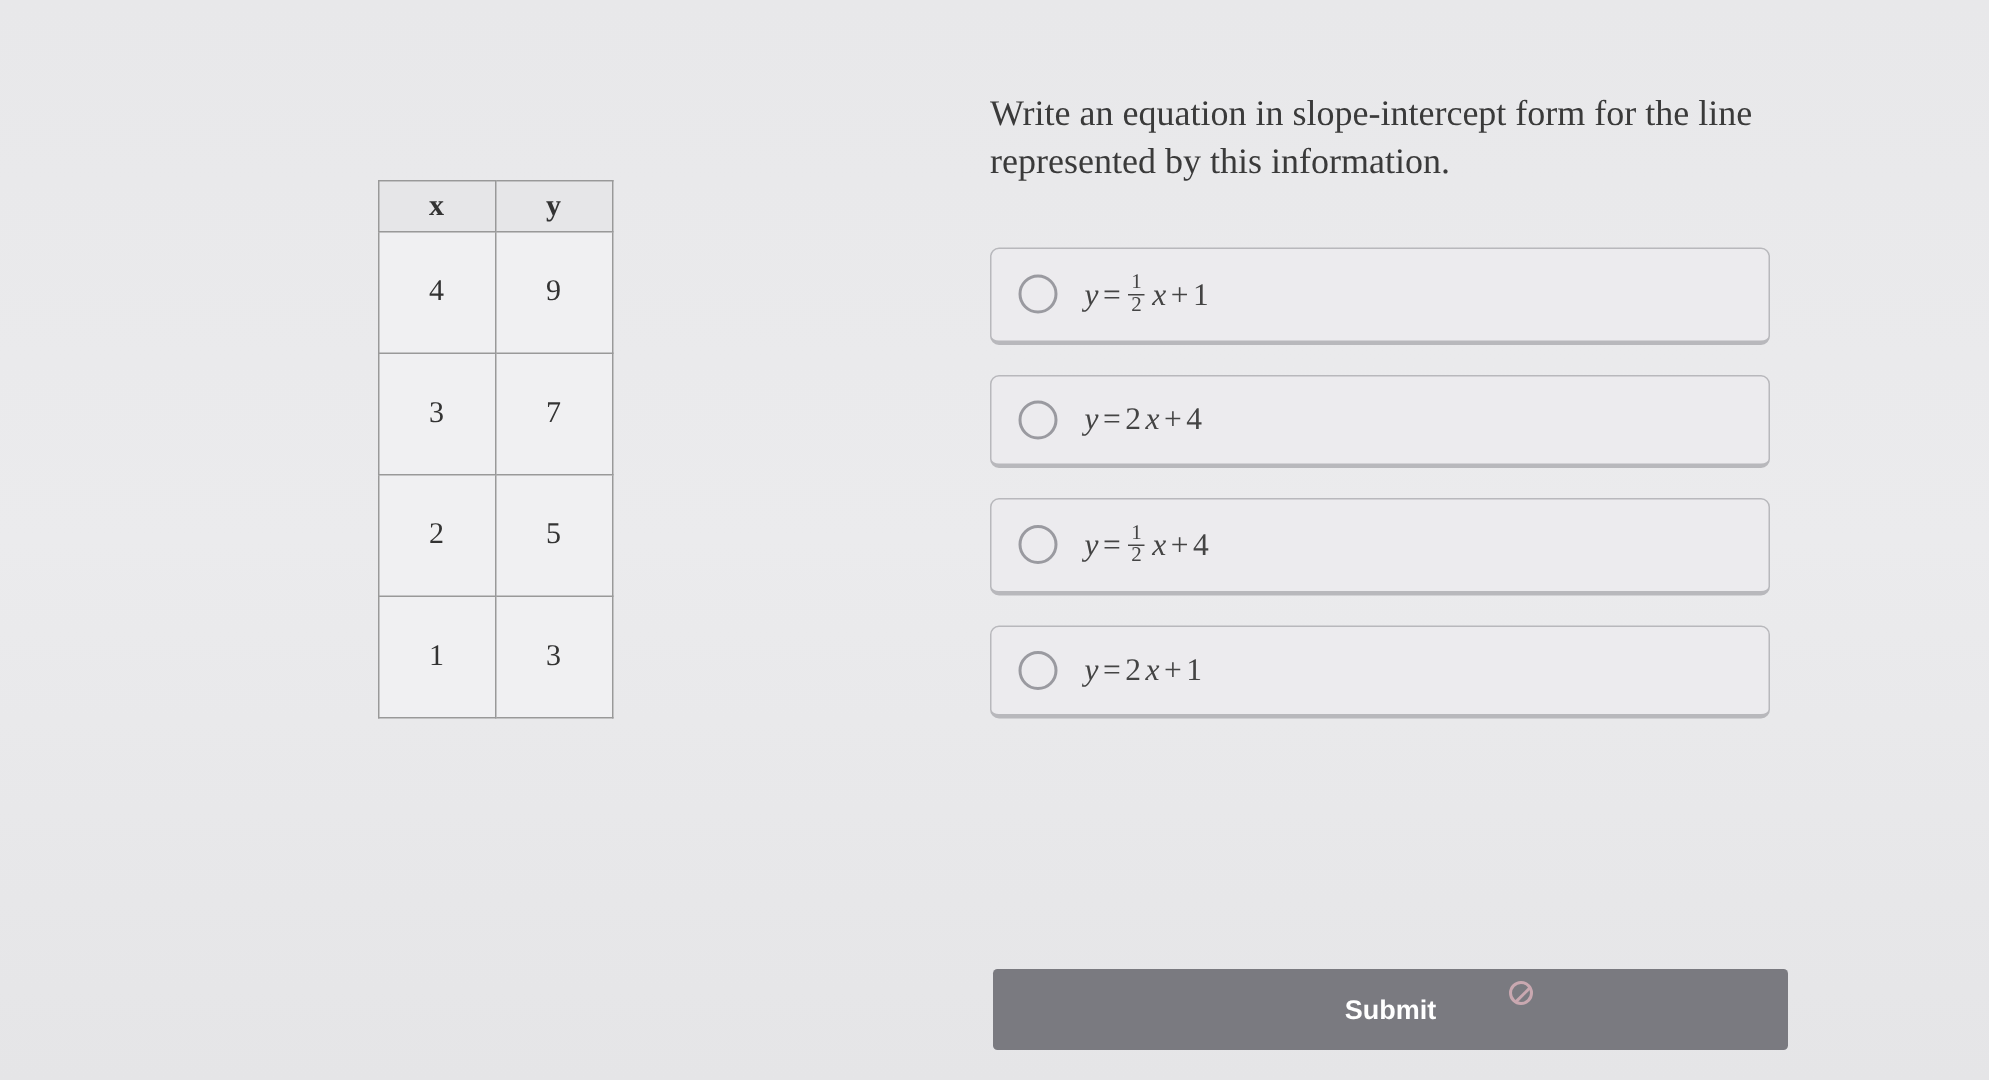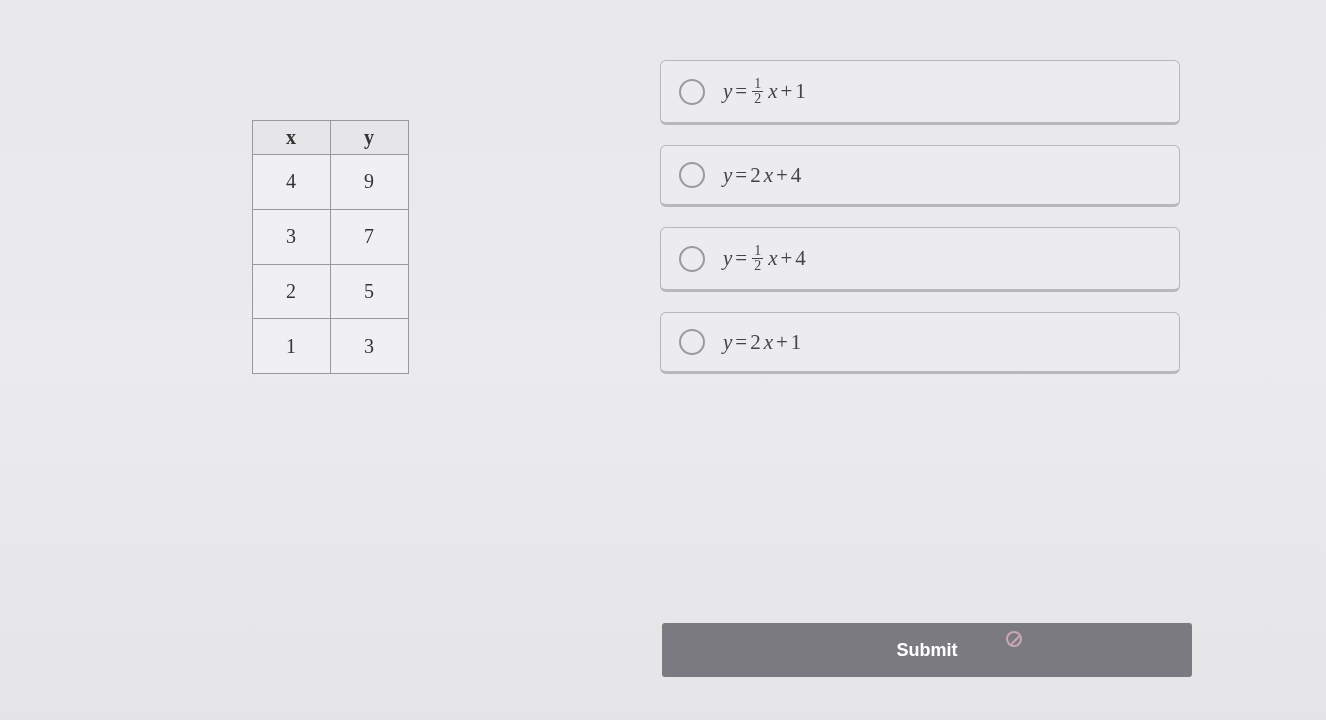--- a/index.html
+++ b/index.html
@@ -91,21 +91,21 @@
       line-height: 1;
       margin: 0 2px;
       font-style: normal;
       vertical-align: middle;
     }
     .frac .num { border-bottom: 1px solid #444; padding: 0 2px; }
     .frac .den { padding: 0 2px; }
     .submit-bar {
       position: absolute;
       left: 662px;
-      bottom: 43px;
+      bottom: 20px;
       width: 530px;
       height: 54px;
       background: #7a7a80;
       border-radius: 3px;
       display: flex;
       align-items: center;
       justify-content: center;
       color: #fff;
       font-family: Arial, sans-serif;
       font-size: 18px;
@@ -159,20 +159,21 @@
         </tr>
         <tr>
           <td>1</td>
           <td>3</td>
         </tr>
       </tbody>
     </table>
   </div>
 
   <div class="right-panel">
+    <div class="question">Write an equation in slope-intercept form for the line represented by this information.</div>
 
     <div class="options">
 
       <div class="option">
         <span class="radio-circle"></span>
         <span class="eq">
           <span>y</span>
           <span class="nonit">=</span>
           <span class="frac">
             <span class="num">1</span>

